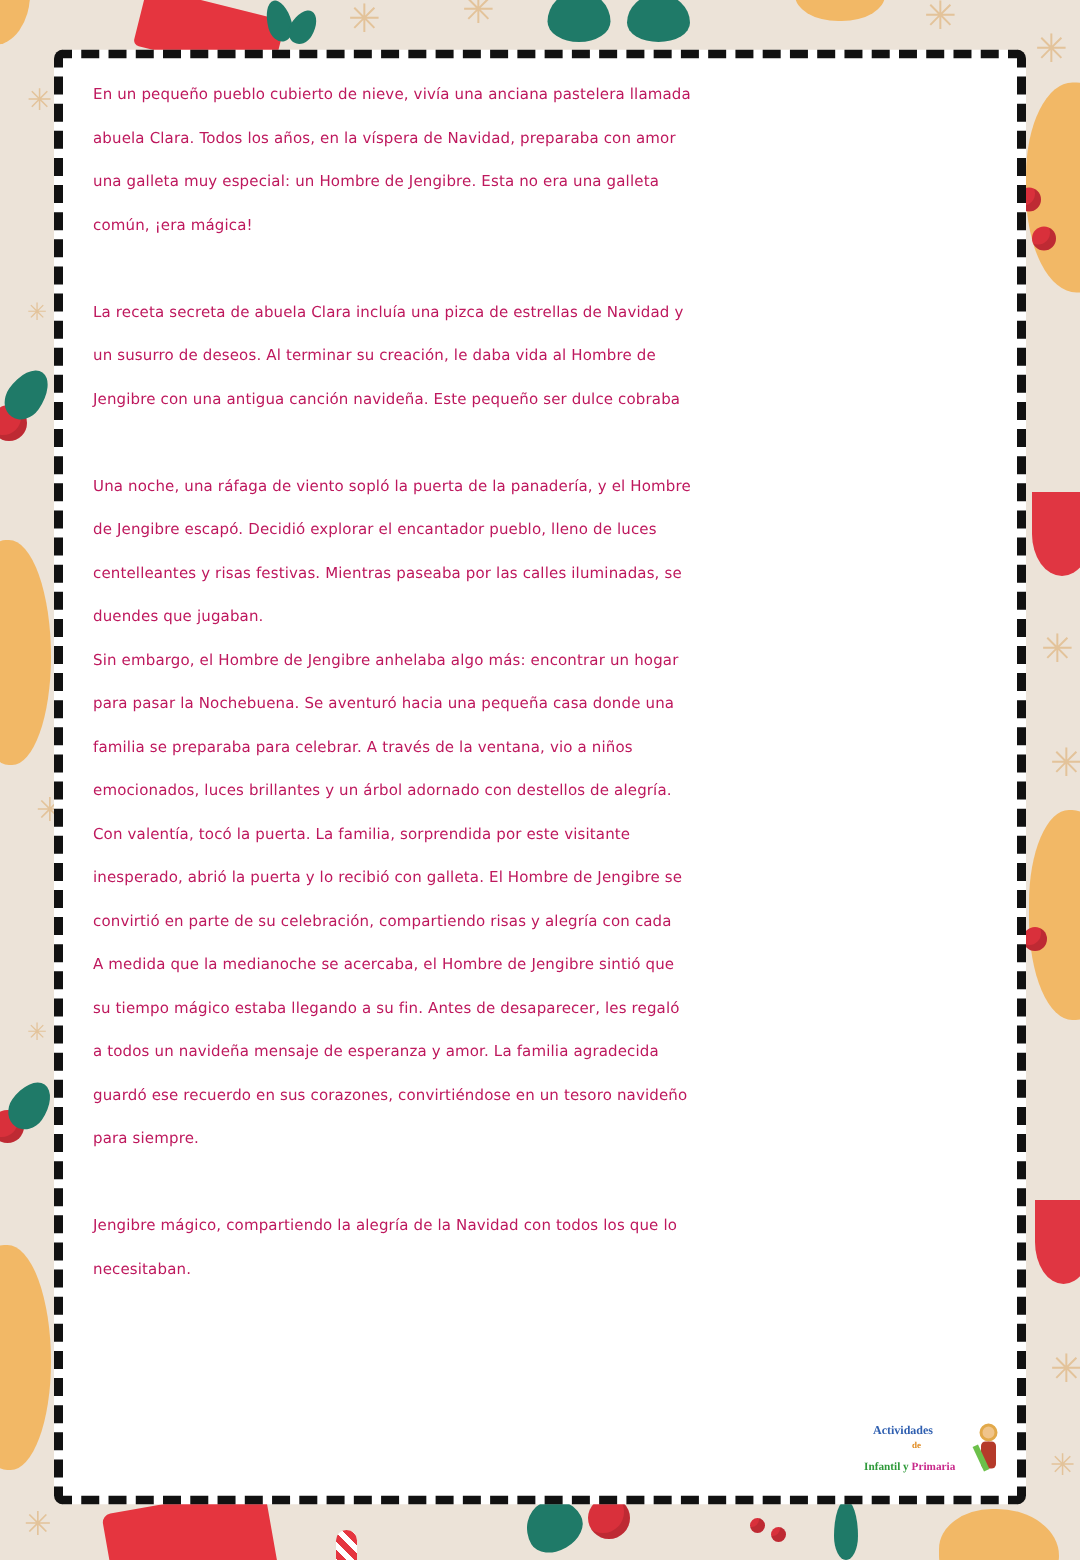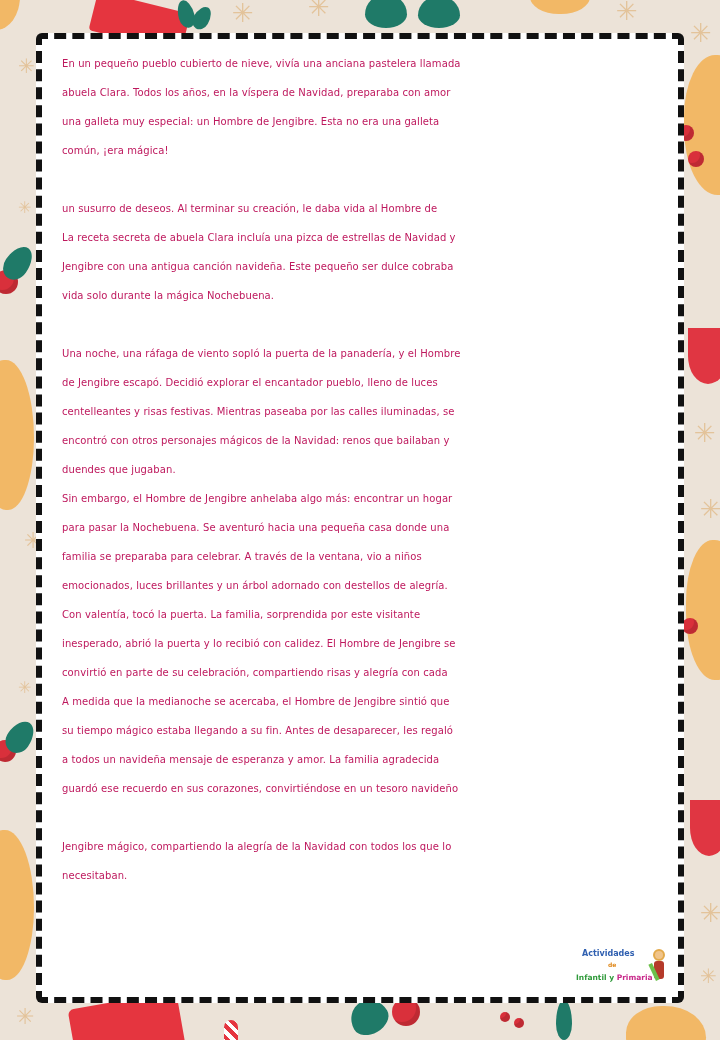--- a/index.html
+++ b/index.html
@@ -25,21 +25,21 @@
   }
   .story {
     position: absolute; left: 20px; top: 10px; right: 12px;
     font-size: 10px; line-height: 29px; color: #be185d;
     letter-spacing: 0.1px;
   }
   .line { white-space: nowrap; height: 29px; }
   .gap { height: 29px; }
 
   .logo {
-    position: absolute; right: 10px; bottom: 4px; width: 92px; height: 46px;
+    position: absolute; right: 10px; bottom: 4px; width: 92px; height: 46px; font-family: Liberation Serif, serif;
   }
   .logo .t1 { position:absolute; left: 6px; top: 2px; font-size: 8px; font-weight: bold; color: #2f5fb0; }
   .logo .t2 { position:absolute; left: 32px; top: 14px; font-size: 6px; font-weight: bold; color: #e08a1e; }
   .logo .t3 { position:absolute; left: 0px; top: 26px; font-size: 7.5px; font-weight: bold; color: #2f9a3a; white-space: nowrap; }
   .logo .t3 b { color: #c8288a; }
   .logo .kid { position:absolute; right: 0; top: 0; width: 18px; height: 40px; }
   .kid .head { position:absolute; left: 3px; top: 2px; width: 12px; height: 12px; border-radius: 50%; background: #f0c48a; border: 2px solid #e2a94a; box-sizing: border-box; }
   .kid .body { position:absolute; left: 4px; top: 14px; width: 10px; height: 18px; background: #b53a2a; border-radius: 3px; }
   .kid .pen { position:absolute; left: 2px; top: 16px; width: 4px; height: 18px; background: #6cc04a; transform: rotate(-25deg); }
 </style>
@@ -95,43 +95,42 @@
 <div class="card">
   <div class="story">
     <div>
       <div class="line">En un pequeño pueblo cubierto de nieve, vivía una anciana pastelera llamada</div>
       <div class="line">abuela Clara. Todos los años, en la víspera de Navidad, preparaba con amor</div>
       <div class="line">una galleta muy especial: un Hombre de Jengibre. Esta no era una galleta</div>
       <div class="line">común, ¡era mágica!</div>
     </div>
     <div class="gap"></div>
     <div>
+      <div class="line">La receta secreta de abuela Clara incluía una pizca de estrellas de Navidad y</div>
       <div class="line">un susurro de deseos. Al terminar su creación, le daba vida al Hombre de</div>
-      <div class="line">La receta secreta de abuela Clara incluía una pizca de estrellas de Navidad y</div>
       <div class="line">Jengibre con una antigua canción navideña. Este pequeño ser dulce cobraba</div>
-      <div class="line">vida solo durante la mágica Nochebuena.</div>
     </div>
     <div class="gap"></div>
     <div>
       <div class="line">Una noche, una ráfaga de viento sopló la puerta de la panadería, y el Hombre</div>
       <div class="line">de Jengibre escapó. Decidió explorar el encantador pueblo, lleno de luces</div>
       <div class="line">centelleantes y risas festivas. Mientras paseaba por las calles iluminadas, se</div>
-      <div class="line">encontró con otros personajes mágicos de la Navidad: renos que bailaban y</div>
       <div class="line">duendes que jugaban.</div>
       <div class="line">Sin embargo, el Hombre de Jengibre anhelaba algo más: encontrar un hogar</div>
       <div class="line">para pasar la Nochebuena. Se aventuró hacia una pequeña casa donde una</div>
       <div class="line">familia se preparaba para celebrar. A través de la ventana, vio a niños</div>
       <div class="line">emocionados, luces brillantes y un árbol adornado con destellos de alegría.</div>
       <div class="line">Con valentía, tocó la puerta. La familia, sorprendida por este visitante</div>
-      <div class="line">inesperado, abrió la puerta y lo recibió con calidez. El Hombre de Jengibre se</div>
+      <div class="line">inesperado, abrió la puerta y lo recibió con galleta. El Hombre de Jengibre se</div>
       <div class="line">convirtió en parte de su celebración, compartiendo risas y alegría con cada</div>
       <div class="line">A medida que la medianoche se acercaba, el Hombre de Jengibre sintió que</div>
       <div class="line">su tiempo mágico estaba llegando a su fin. Antes de desaparecer, les regaló</div>
       <div class="line">a todos un navideña mensaje de esperanza y amor. La familia agradecida</div>
       <div class="line">guardó ese recuerdo en sus corazones, convirtiéndose en un tesoro navideño</div>
+      <div class="line">para siempre.</div>
     </div>
     <div class="gap"></div>
     <div>
       <div class="line">Jengibre mágico, compartiendo la alegría de la Navidad con todos los que lo</div>
       <div class="line">necesitaban.</div>
     </div>
   </div>
 
   <div class="logo">
     <span class="t1">Actividades</span>

